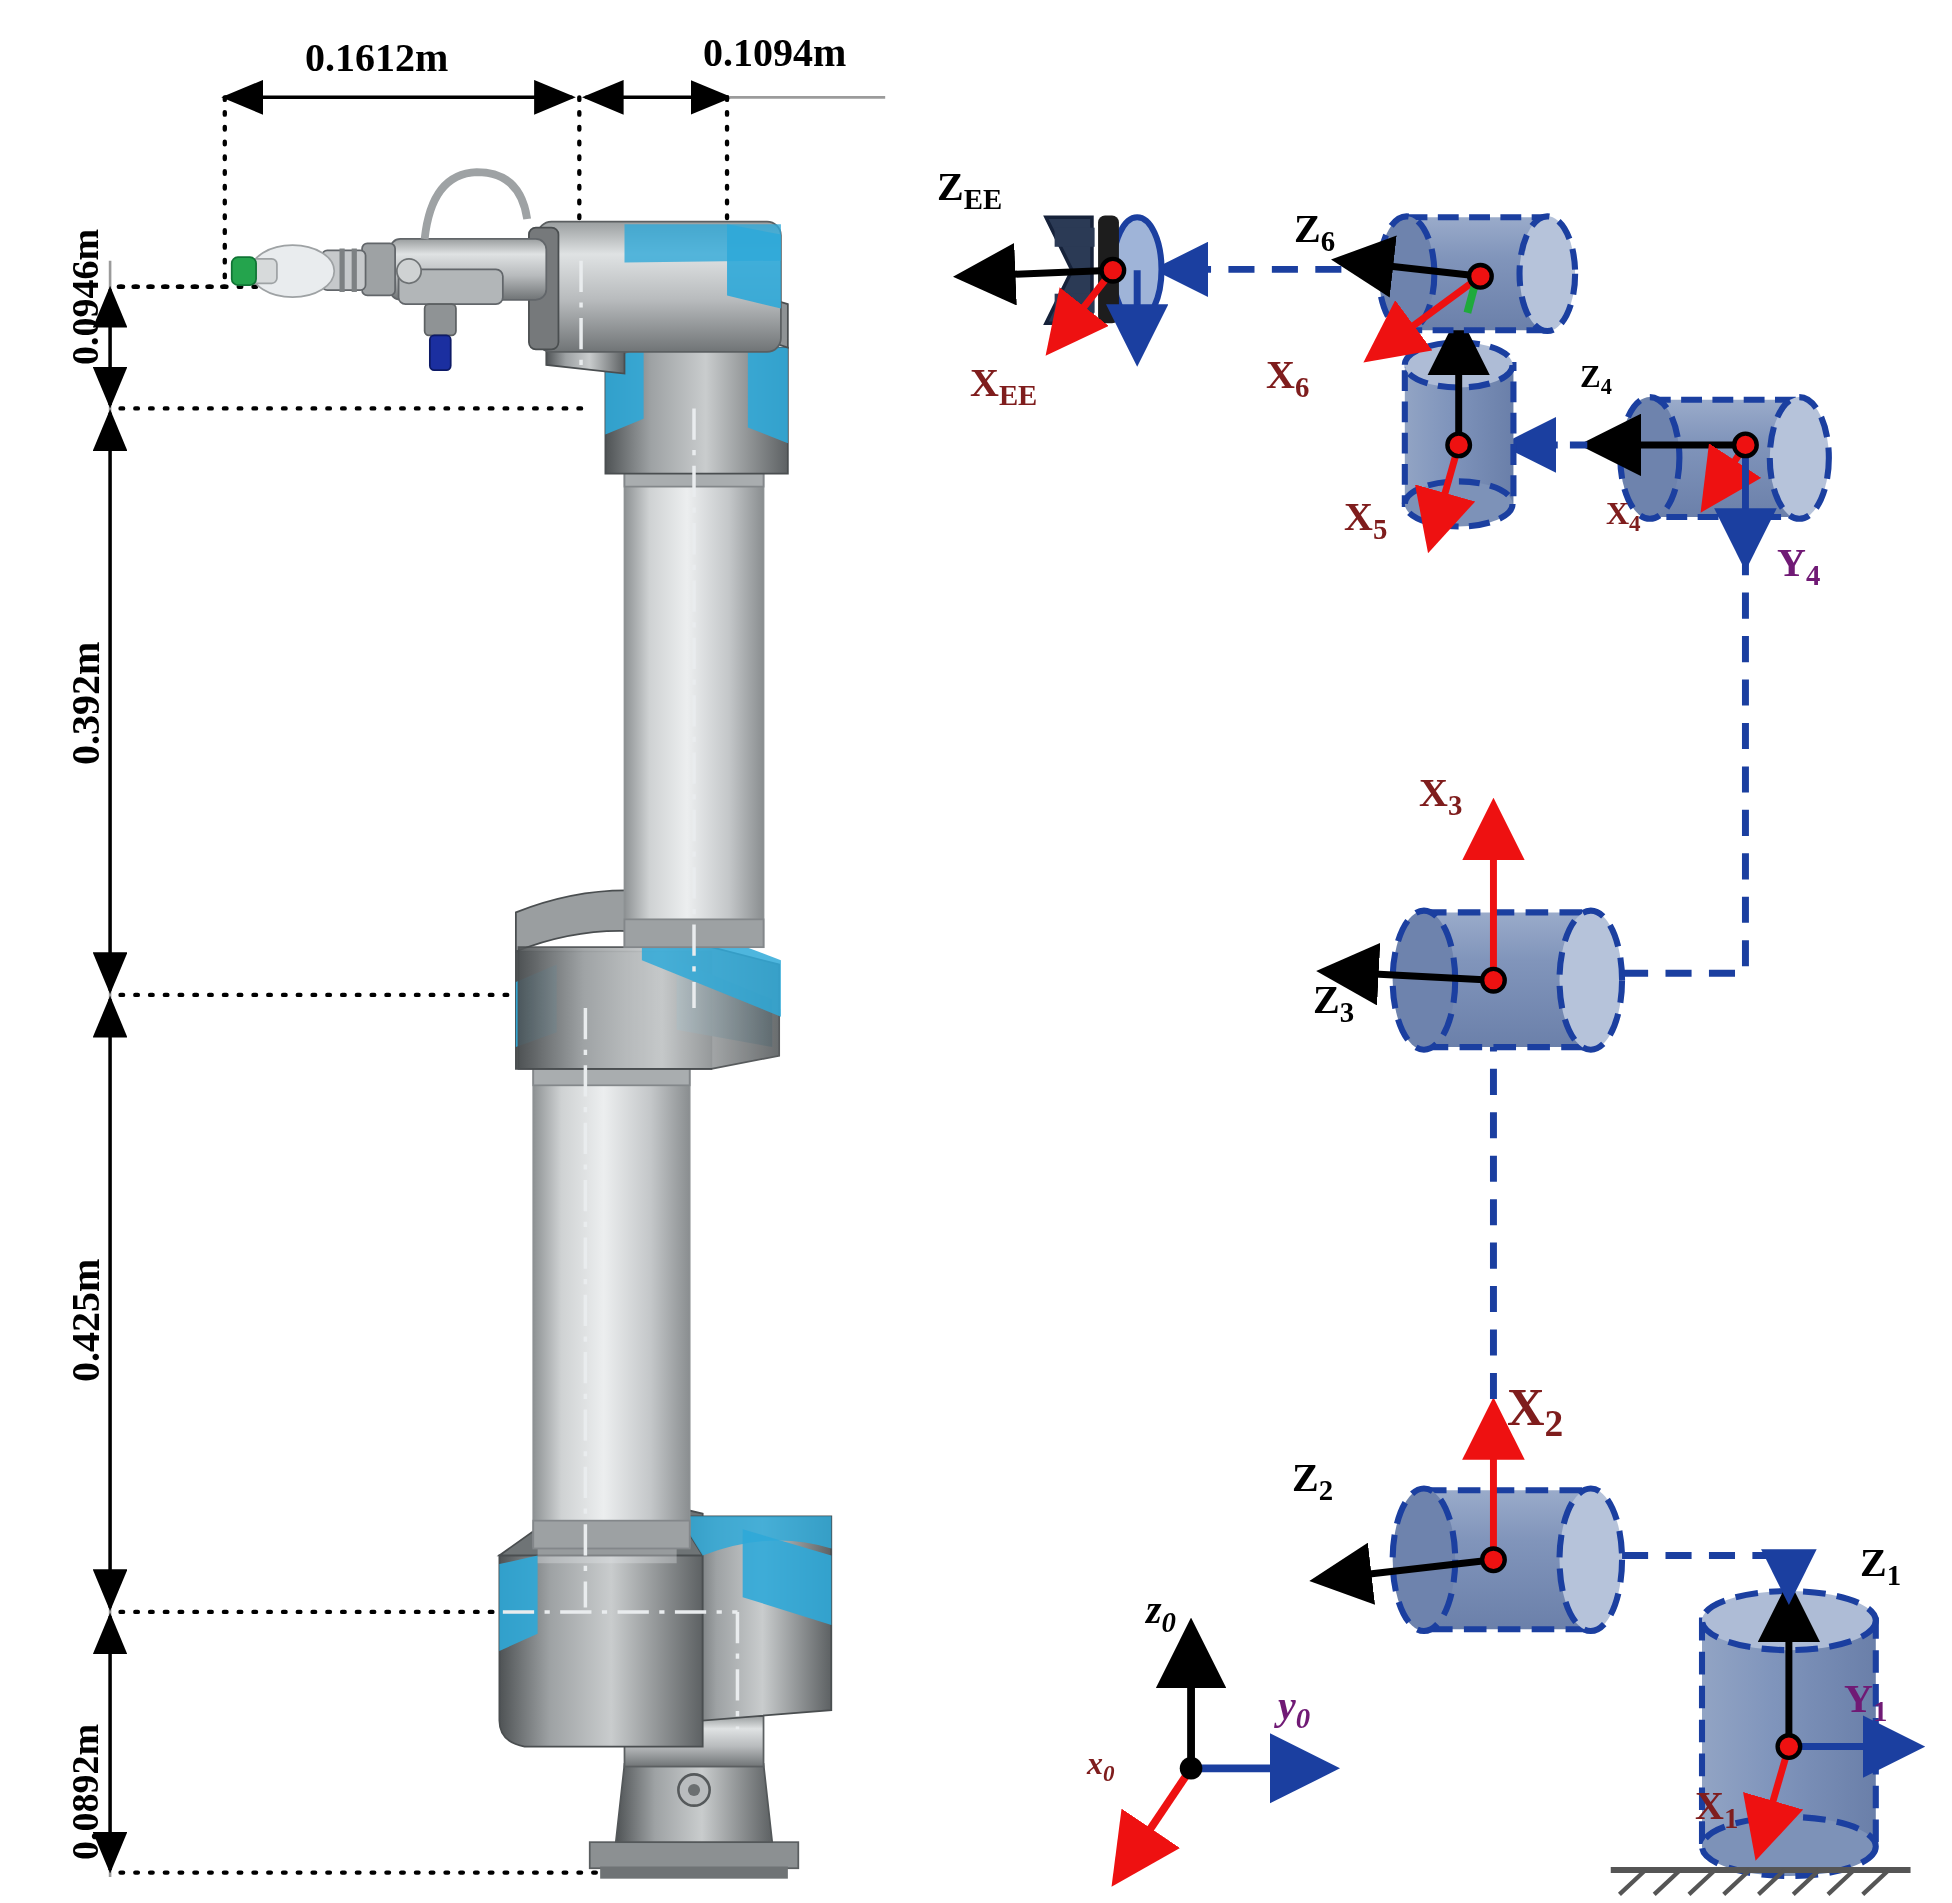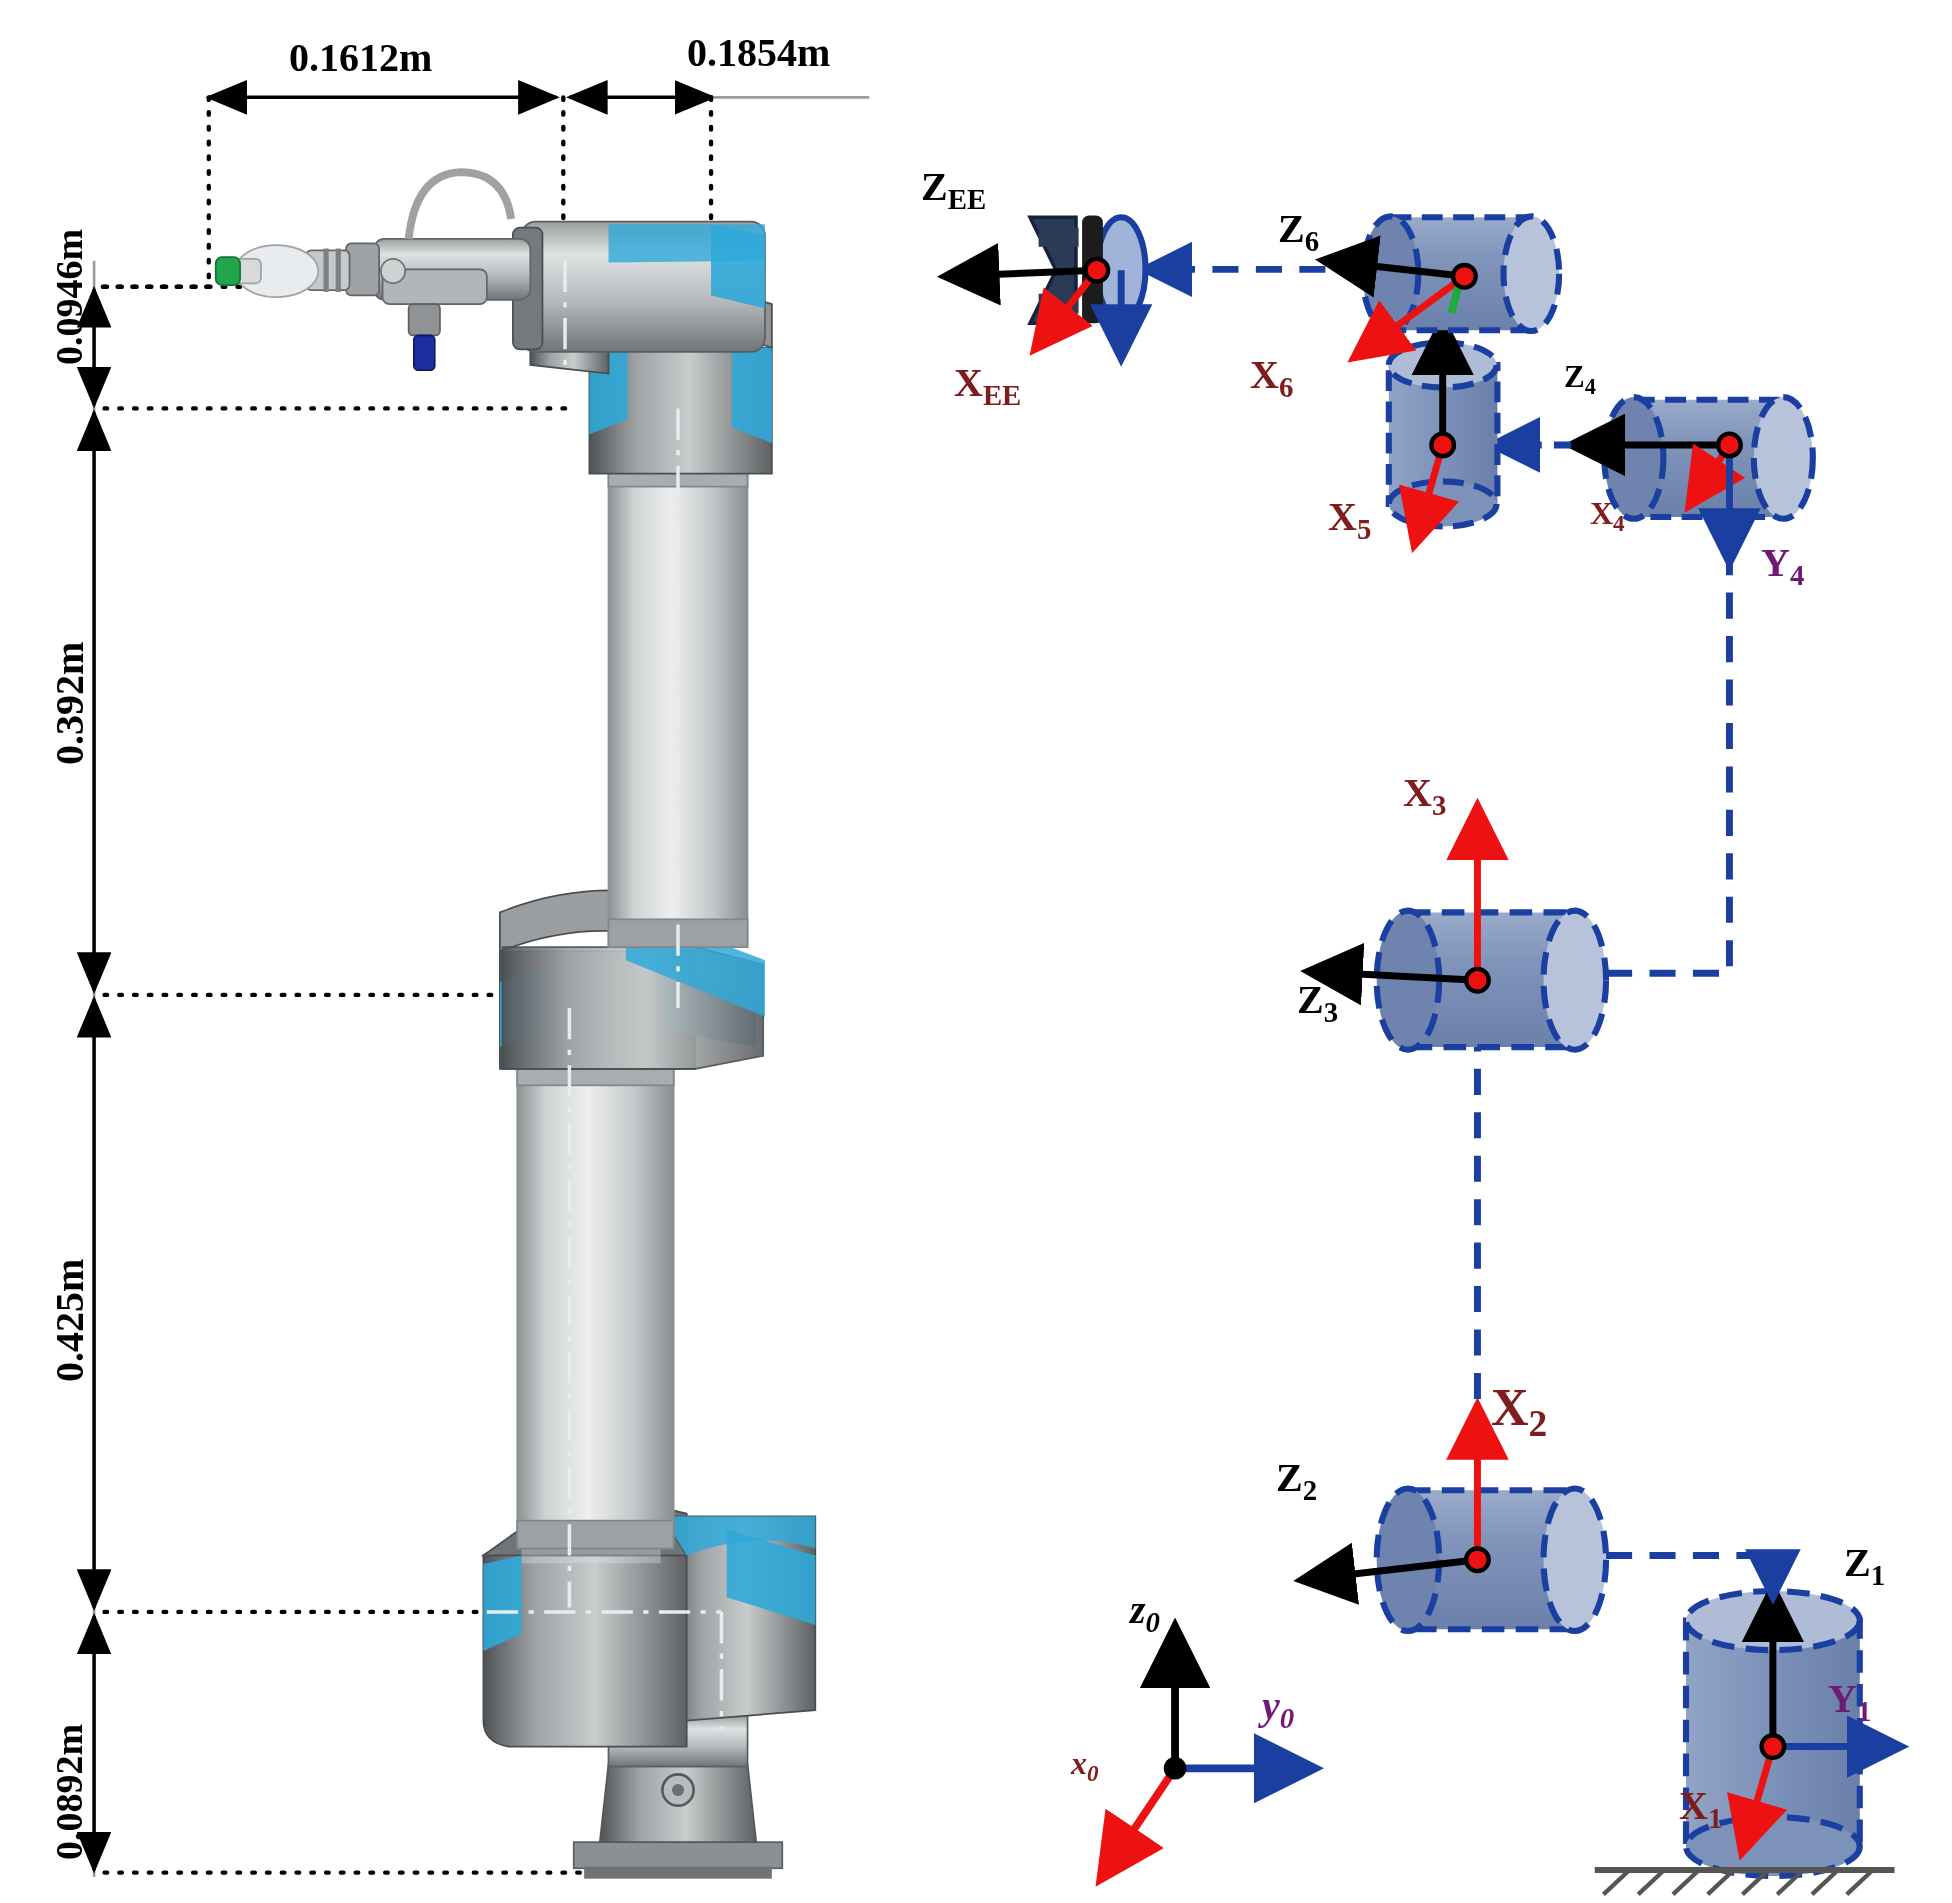--- a/index.html
+++ b/index.html
@@ -9,21 +9,21 @@
   }
   body {
     width: 1953px;
     height: 1903px;
     position: relative;
     font-family: "Liberation Serif", serif;
     overflow: hidden;
   }
   #stage {
     position: absolute;
-    left: 0; top: 0;
+    left: 16px; top: 0;
     width: 1902px;
     height: 1903px;
   }
   .lbl {
     position: absolute;
     font-family: "Liberation Serif", serif;
     font-weight: bold;
     white-space: nowrap;
     color: #000;
     line-height: 1;
@@ -316,21 +316,21 @@
         <line x1="1352" y1="2035" x2="1352" y2="1875" stroke="#000" stroke-width="9" marker-end="url(#arrHeadBlack)"></line>
         <line x1="1352" y1="2035" x2="1510" y2="2035" stroke="#1b3fa0" stroke-width="9" marker-end="url(#arrHeadBlue)"></line>
         <line x1="1352" y1="2035" x2="1268" y2="2160" stroke="#ee1111" stroke-width="9" marker-end="url(#arrHeadRed)"></line>
         <circle cx="1352" cy="2035" r="13" fill="#000"></circle>
       </g>
     </g>
   </svg>
 
   <div class="lbl" style="left:289px; top:38px; font-size:40px;">0.1612m</div>
 
-  <div class="lbl" style="left:687px; top:33px; font-size:40px;">0.1854m</div>
+  <div class="lbl" style="left:687px; top:33px; font-size:40px;">0.1094m</div>
 
   <div class="lbl dim-v" style="left:50px; top:365px; font-size:38px;">0.0946m</div>
 
   <div class="lbl dim-v" style="left:50px; top:765px; font-size:40px;">0.392m</div>
 
   <div class="lbl dim-v" style="left:50px; top:1382px; font-size:40px;">0.425m</div>
 
   <div class="lbl dim-v" style="left:50px; top:1860px; font-size:38px;">0.0892m</div>
 
   <div class="lbl" style="left:921px; top:167px; font-size:40px;">

